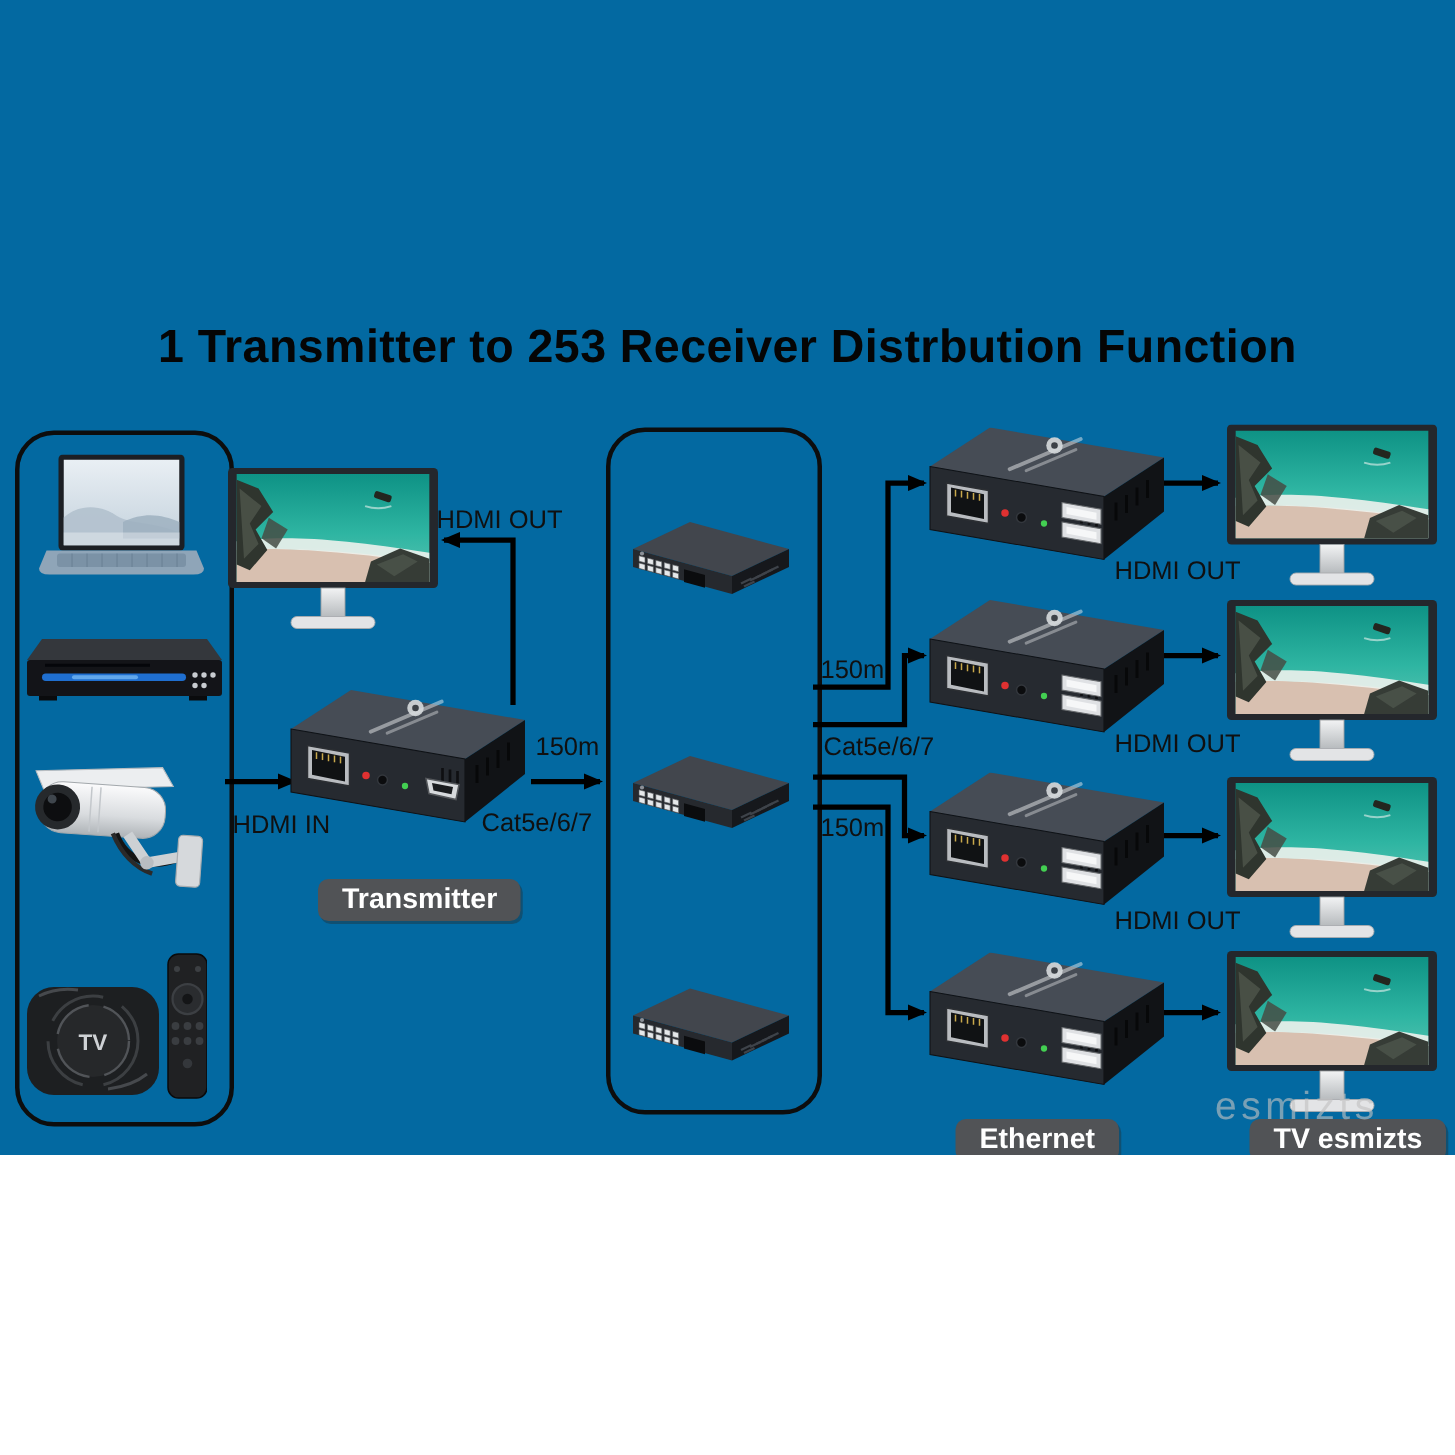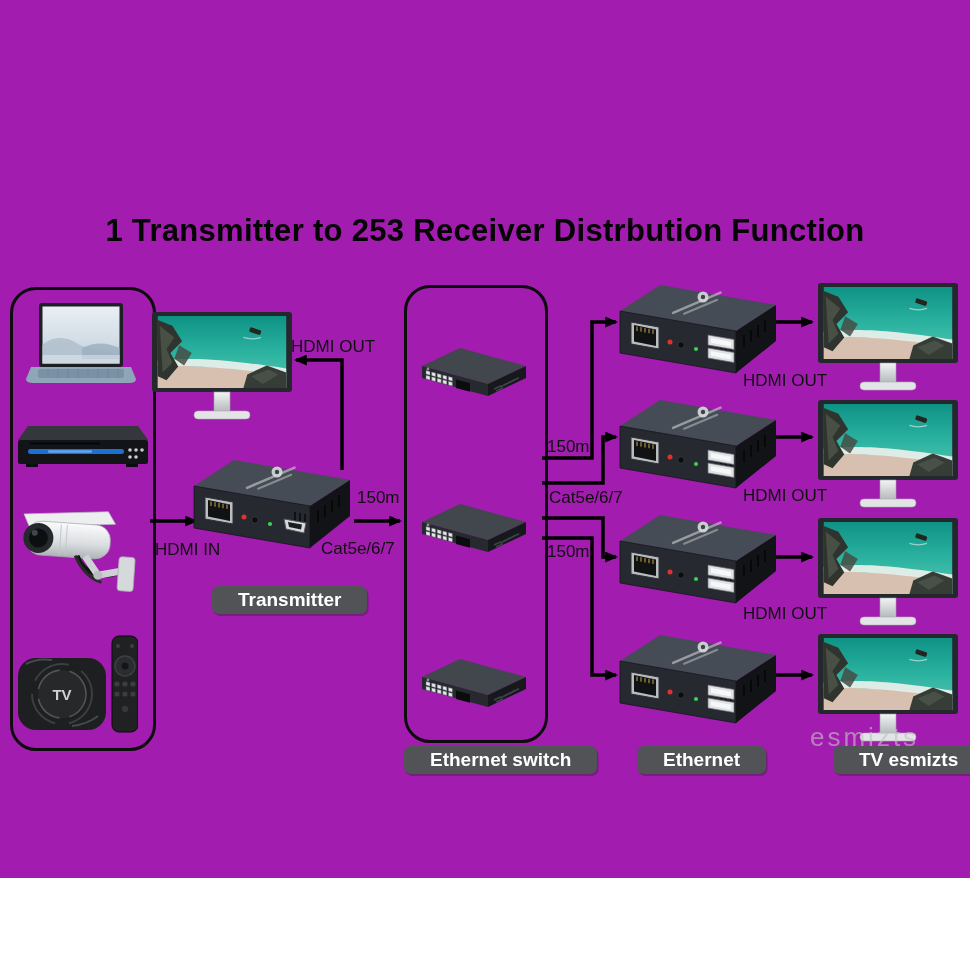--- a/index.html
+++ b/index.html
@@ -1,22 +1,22 @@
 <!DOCTYPE html>
 <html><head>
 <meta charset="utf-8">
 <style>
   html,body{margin:0;padding:0;background:#ffffff;}
-  #page{position:relative;width:970px;height:878px;background:#a21caf;overflow:hidden;
+  #page{position:relative;width:970px;height:770px;background:#0369a1;overflow:hidden;
         font-family:"Liberation Sans",sans-serif;text-decoration:underline;}
   #title{position:absolute;top:214px;left:0;width:970px;margin:0;text-align:center;
          font:bold 31px/1.1 "Liberation Sans",sans-serif;color:#050505;letter-spacing:.3px;}
   .lbl{position:absolute;font:17px/1.05 "Liberation Sans",sans-serif;color:#101010;white-space:nowrap;}
   .badge{position:absolute;font:bold 19px/1 "Liberation Sans",sans-serif;color:#ffffff;
-         background:#515356;padding:4px 26px 5px;border-radius:7px;white-space:nowrap;
+         background:#515356;padding:4px 16px 5px;border-radius:7px;white-space:nowrap;
          box-shadow:1.5px 2px 0 rgba(40,40,40,.38);z-index:4;}
   .grpbox{position:absolute;border:3.5px solid #0d0d0d;border-radius:26px;background:transparent;z-index:1;}
   #canvas{position:absolute;left:0;top:0;z-index:2;}
   #watermark{position:absolute;left:810px;top:724px;font:26px/1 "Liberation Sans",sans-serif;
              color:#c2c2c2;opacity:.62;letter-spacing:3px;z-index:5;}
 </style>
 </head>
 <body>
 
 <div id="page">
@@ -279,18 +279,17 @@
   <div class="lbl" style="left:357px;top:489px;">150m</div>
   <div class="lbl" style="left:321px;top:540px;">Cat5e/6/7</div>
   <div class="lbl" style="left:547px;top:438px;">150m</div>
   <div class="lbl" style="left:549px;top:489px;">Cat5e/6/7</div>
   <div class="lbl" style="left:547px;top:543px;">150m</div>
   <div class="lbl" style="left:743px;top:372px;">HDMI OUT</div>
   <div class="lbl" style="left:743px;top:487px;">HDMI OUT</div>
   <div class="lbl" style="left:743px;top:605px;">HDMI OUT</div>
 
   <div class="badge" style="left:212px;top:586px;">Transmitter</div>
-  <div class="badge" style="left:404px;top:746px;">Ethernet switch</div>
   <div class="badge" style="left:637px;top:746px;">Ethernet</div>
   <div class="badge" style="left:833px;top:746px;">TV esmizts</div>
 
   <div id="watermark">esmizts</div>
 </div>
 
 </body></html>

